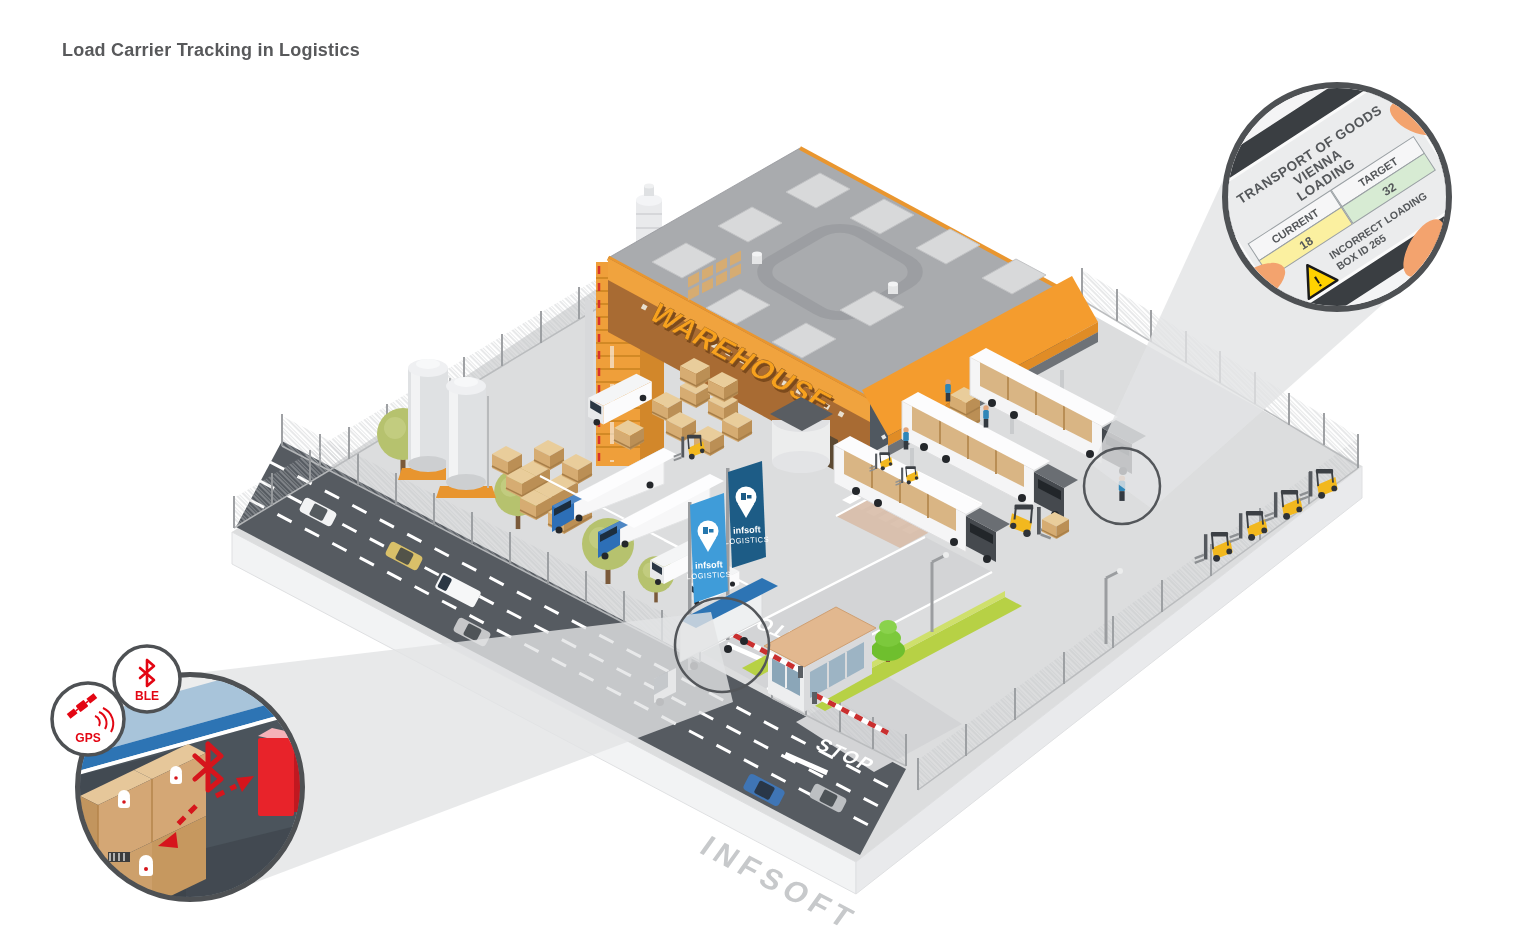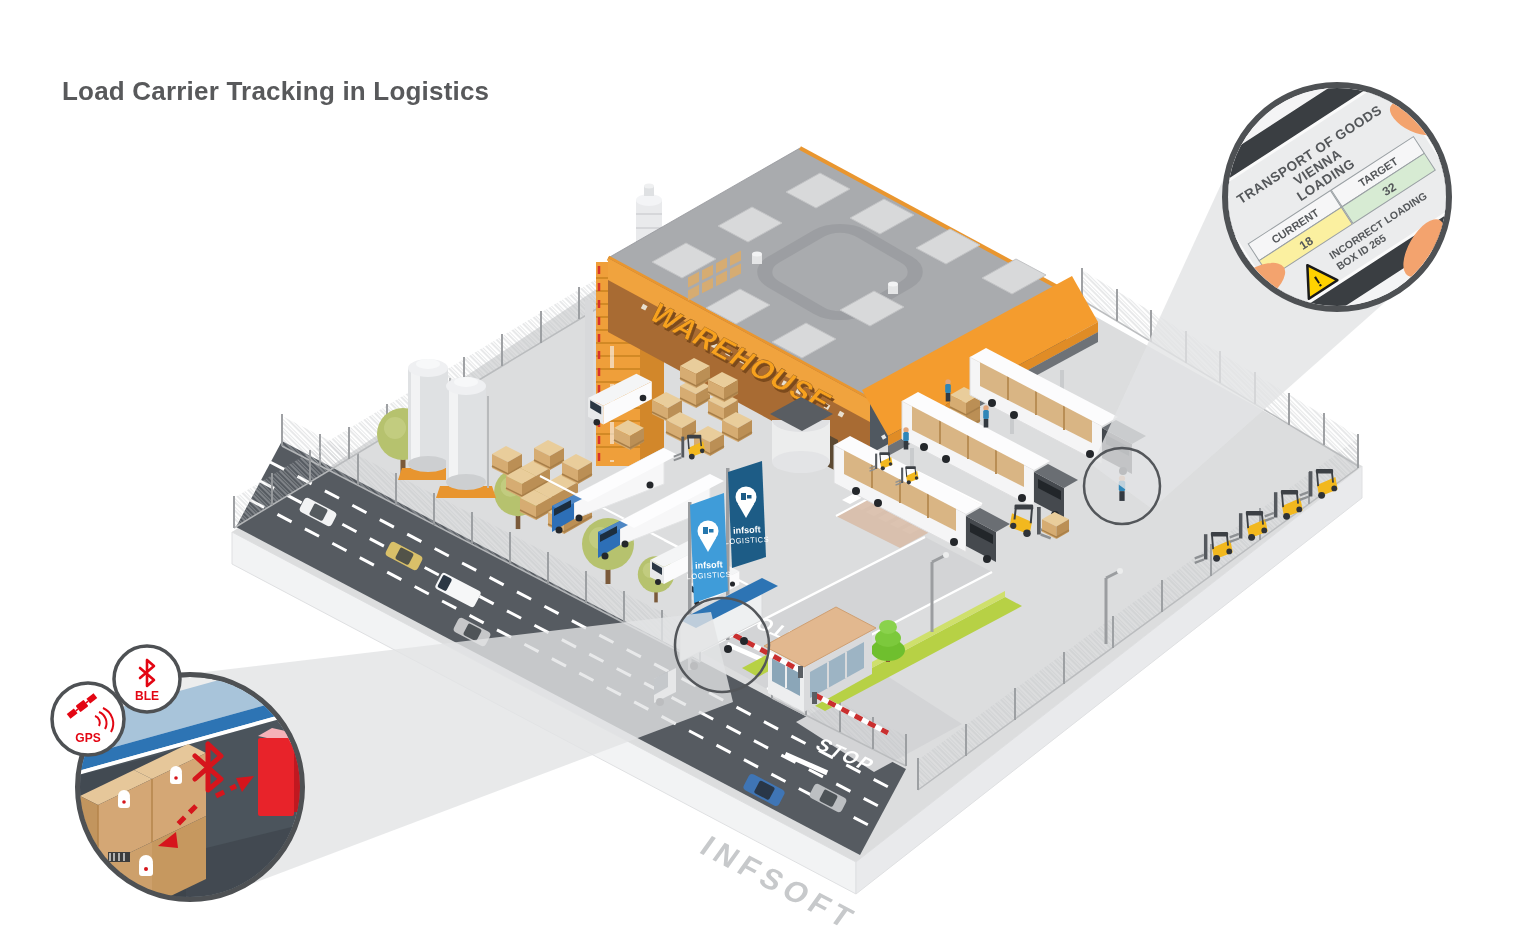--- a/index.html
+++ b/index.html
@@ -1,20 +1,20 @@
 <!DOCTYPE html>
 <html><head>
 <meta charset="utf-8">
 <style>
   html,body{margin:0;padding:0;background:#ffffff;}
   .canvas{position:relative;width:1536px;height:947px;overflow:hidden;background:#ffffff;
           font-family:"Liberation Sans",sans-serif;}
   .canvas > svg{position:absolute;left:0;top:0;}
-  .page-title{position:absolute;left:62px;top:40px;font-size:26px;font-weight:bold;
-              color:#58595b;letter-spacing:.2px;margin-top:36px;}
+  .page-title{position:absolute;left:62px;top:40px;font-size:18px;font-weight:bold;
+              color:#58595b;letter-spacing:.2px;}
   svg text{font-family:"Liberation Sans",sans-serif;}
 </style>
 </head>
 <body>
 
 <div class="canvas">
 
 <svg width="1536" height="947" viewBox="0 0 1536 947">
 <defs>
   <pattern id="mesh" width="6" height="6" patternUnits="userSpaceOnUse" patternTransform="rotate(45)">

